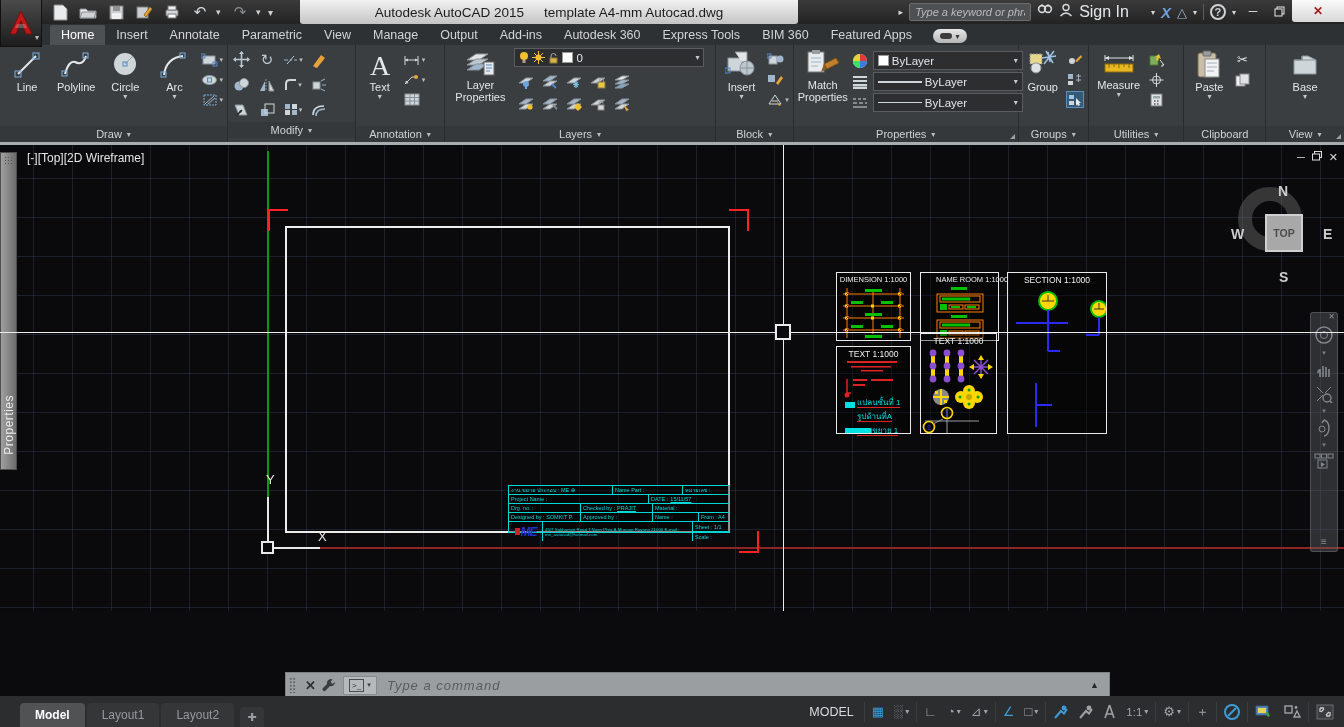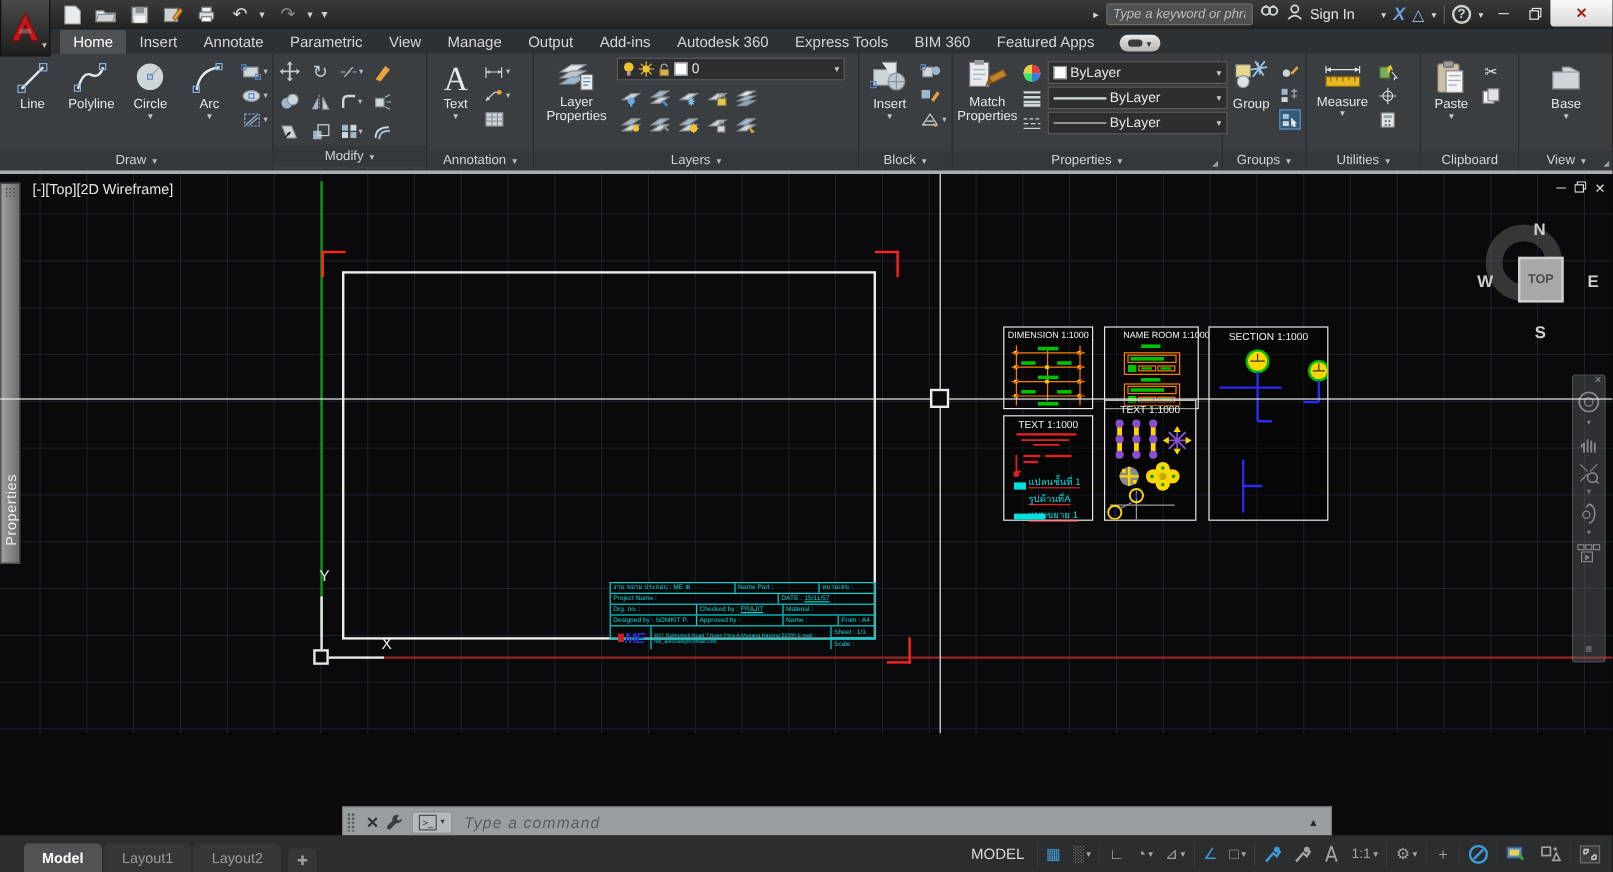--- a/index.html
+++ b/index.html
@@ -12,21 +12,21 @@
   .acad-logo{position:absolute;top:0;left:0;width:42px;height:47px;background:linear-gradient(#4a4a4a,#1d1d1d);border:1px solid #111;border-top:none;display:flex;align-items:center;justify-content:center;z-index:60;}
   .acad-logo svg{display:block;}
   .logo-chev{position:absolute;right:2px;bottom:4px;color:#bbb;font-size:8px;}
   .qat{position:absolute;left:48px;top:1px;height:22px;display:flex;align-items:center;gap:4px;z-index:45;}
   .qat .qbtn{width:24px;height:20px;display:flex;align-items:center;justify-content:center;color:#d8dbdd;font-size:14px;}
   .qat .mini{color:#cfcfcf;font-size:9px;width:8px;}
   .title-plate{position:absolute;left:300px;top:0;width:498px;height:24px;background:linear-gradient(#f2f2f2,#c4c4c4);border-radius:0 0 3px 3px;display:flex;align-items:center;justify-content:center;gap:20px;color:#1c1c1c;font-size:13.5px;z-index:42;}
   .tb-right{position:absolute;right:108px;top:1px;height:22px;display:flex;align-items:center;gap:6px;z-index:45;color:#d5d8da;}
   .search-box{width:122px;height:18px;background:#4e5052;border:1px solid #6b6d6f;border-radius:2px;color:#c7cacc;font-style:italic;font-size:11px;padding:0 5px;font-family:"Liberation Sans",sans-serif;}
   .search-box::placeholder{color:#b9bcbe;}
-  .signin{font-size:12px;color:#e3e6e8;text-align:right;}
+  .signin{font-size:16px;color:#e3e6e8;text-align:right;}
   .xchg{color:#6f9fd8;font-weight:bold;font-style:italic;font-size:15px;}
   .a360{color:#9fb8d8;font-size:13px;}
   .help{width:16px;height:16px;border-radius:50%;border:2px solid #cfd2d4;color:#cfd2d4;font-size:11px;font-weight:bold;display:flex;align-items:center;justify-content:center;}
   .winbtns{position:absolute;right:0;top:0;height:24px;display:flex;z-index:46;}
   .winbtn{width:26px;height:22px;display:flex;align-items:center;justify-content:center;color:#e8e8e8;font-size:12px;}
   .winbtn.close{width:52px;background:linear-gradient(#fafafa,#d8d8d8);color:#a32020;font-weight:bold;border-radius:0 0 0 3px;}
 
   
   .tabrow{position:absolute;top:24px;left:0;width:1344px;height:21px;background:#2e3133;display:flex;align-items:flex-end;padding-left:50px;z-index:41;}
   .rtab{padding:3px 11px;font-size:12.5px;color:#d2d5d7;cursor:default;}
@@ -174,20 +174,24 @@
           <rect x="2" y="5" width="12" height="6" rx="1" fill="#d6d9db" stroke="#77797b"></rect>
           <rect x="4" y="1" width="8" height="4" fill="#eceeef" stroke="#77797b"></rect>
           <rect x="4" y="9" width="8" height="4" fill="#fbfbfc" stroke="#77797b"></rect>
         </svg>
       </span>
     <span class="qbtn" style="font-size:15px;">↶</span>
       <span class="mini">▾</span>
     <span class="qbtn" style="font-size:15px;color:#8a8d90;">↷</span>
       <span class="mini">▾</span>
     <span class="mini" style="font-size:10px;">▾</span>
+  </div>
+  <div class="title-plate">
+    <span>Autodesk AutoCAD 2015</span>
+    <span>template A4-mm Autocad.dwg</span>
   </div>
   <div class="tb-right">
     <span style="font-size:9px;">▸</span>
     <input class="search-box" placeholder="Type a keyword or phrase" style="">
     <span><svg width="16" height="14">
           <circle cx="5" cy="6" r="3.4" fill="none" stroke="#d5d8da" stroke-width="1.6"></circle>
           <circle cx="11" cy="6" r="3.4" fill="none" stroke="#d5d8da" stroke-width="1.6"></circle>
           <path d="M4 2 l2 0 M10 2 l2 0" stroke="#d5d8da"></path>
         </svg></span>
     <span><svg width="14" height="14">

